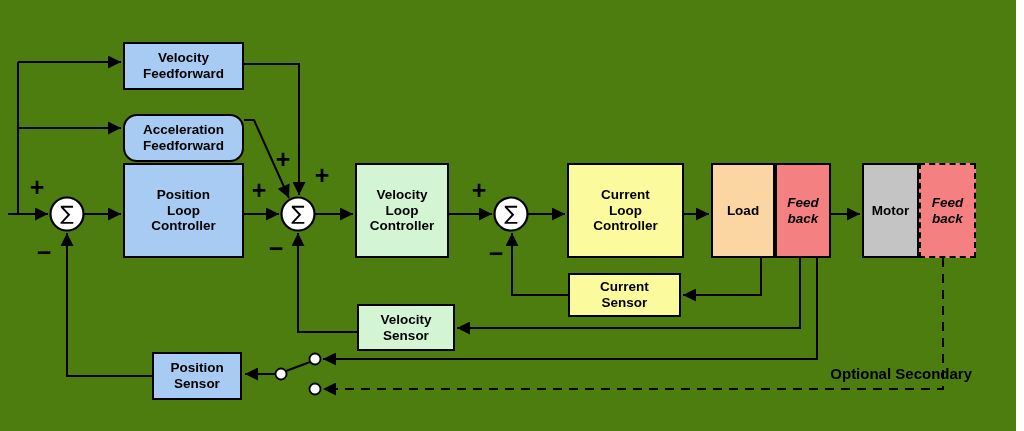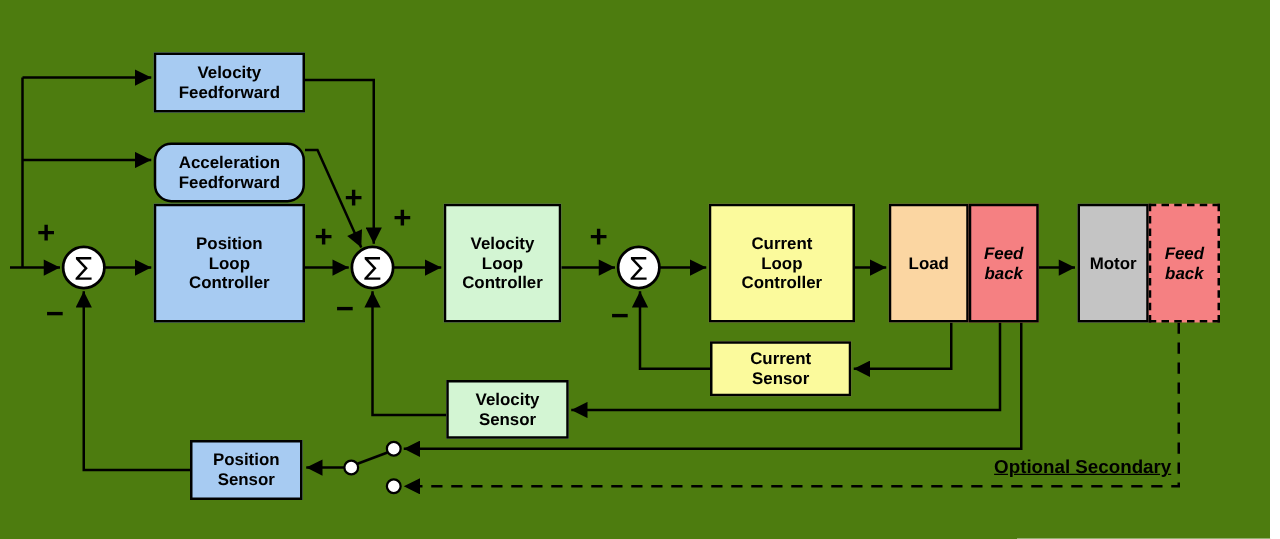--- a/index.html
+++ b/index.html
@@ -116,15 +116,15 @@
 
   <div class="sign" style="left:37px;top:187px;">+</div>
   <div class="sign" style="left:44px;top:252px;">−</div>
   <div class="sign" style="left:259px;top:190px;">+</div>
   <div class="sign" style="left:283px;top:159px;">+</div>
   <div class="sign" style="left:322px;top:175px;">+</div>
   <div class="sign" style="left:276px;top:248px;">−</div>
   <div class="sign" style="left:479px;top:190px;">+</div>
   <div class="sign" style="left:496px;top:253px;">−</div>
 
-  <div class="note" style="left:769px;top:365px;width:168px;text-decoration:underline;">Optional Secondary</div>
+  <div class="note" style="left:804px;top:365px;width:168px;">Optional Secondary</div>
 
 </div>
 
 </body></html>

